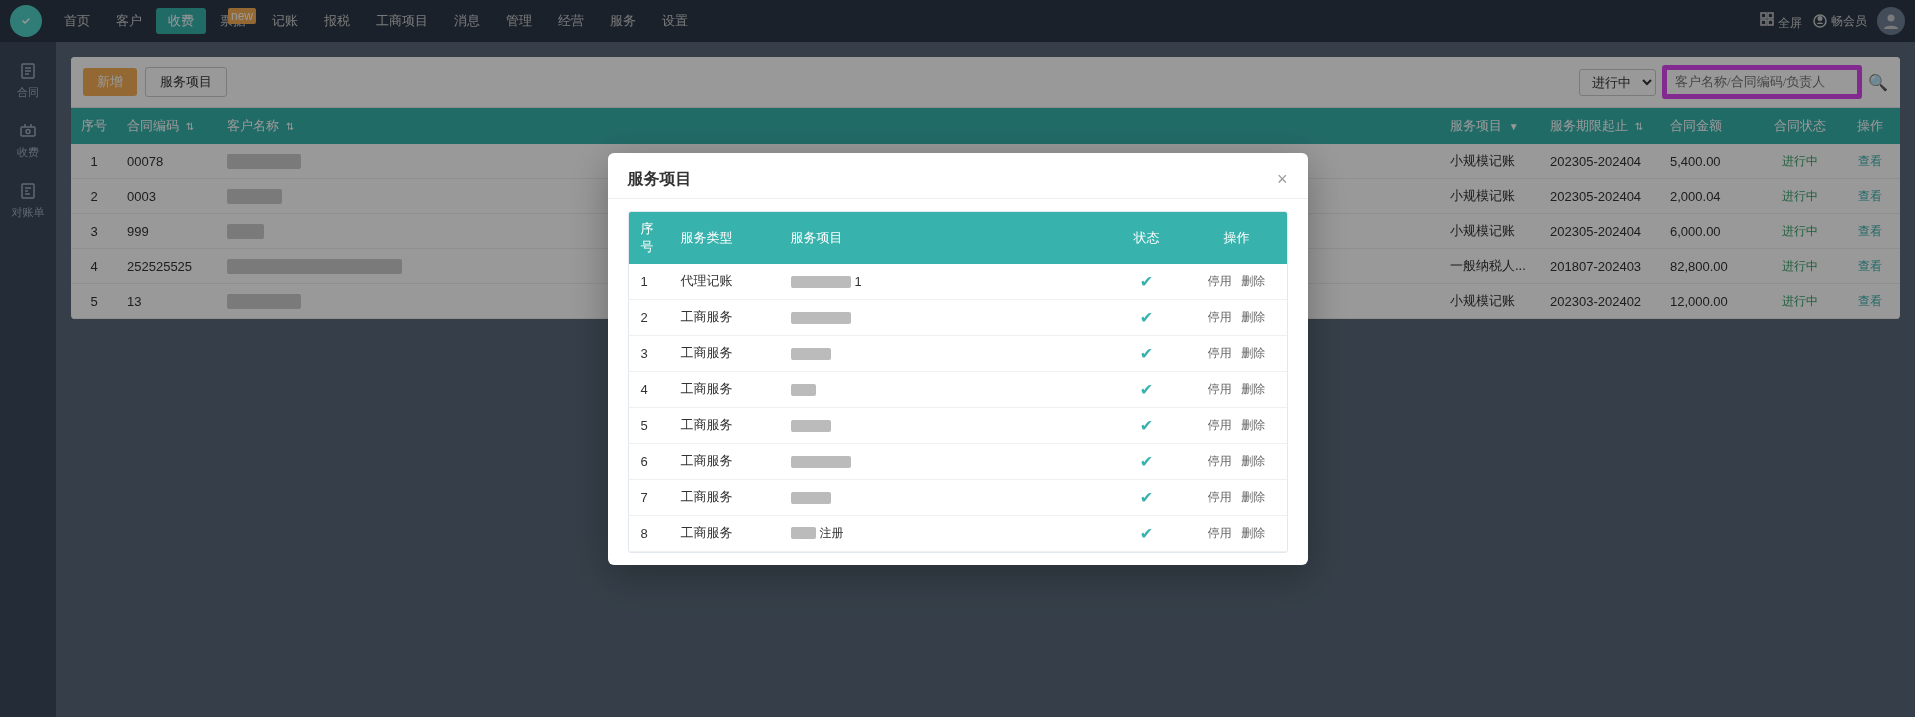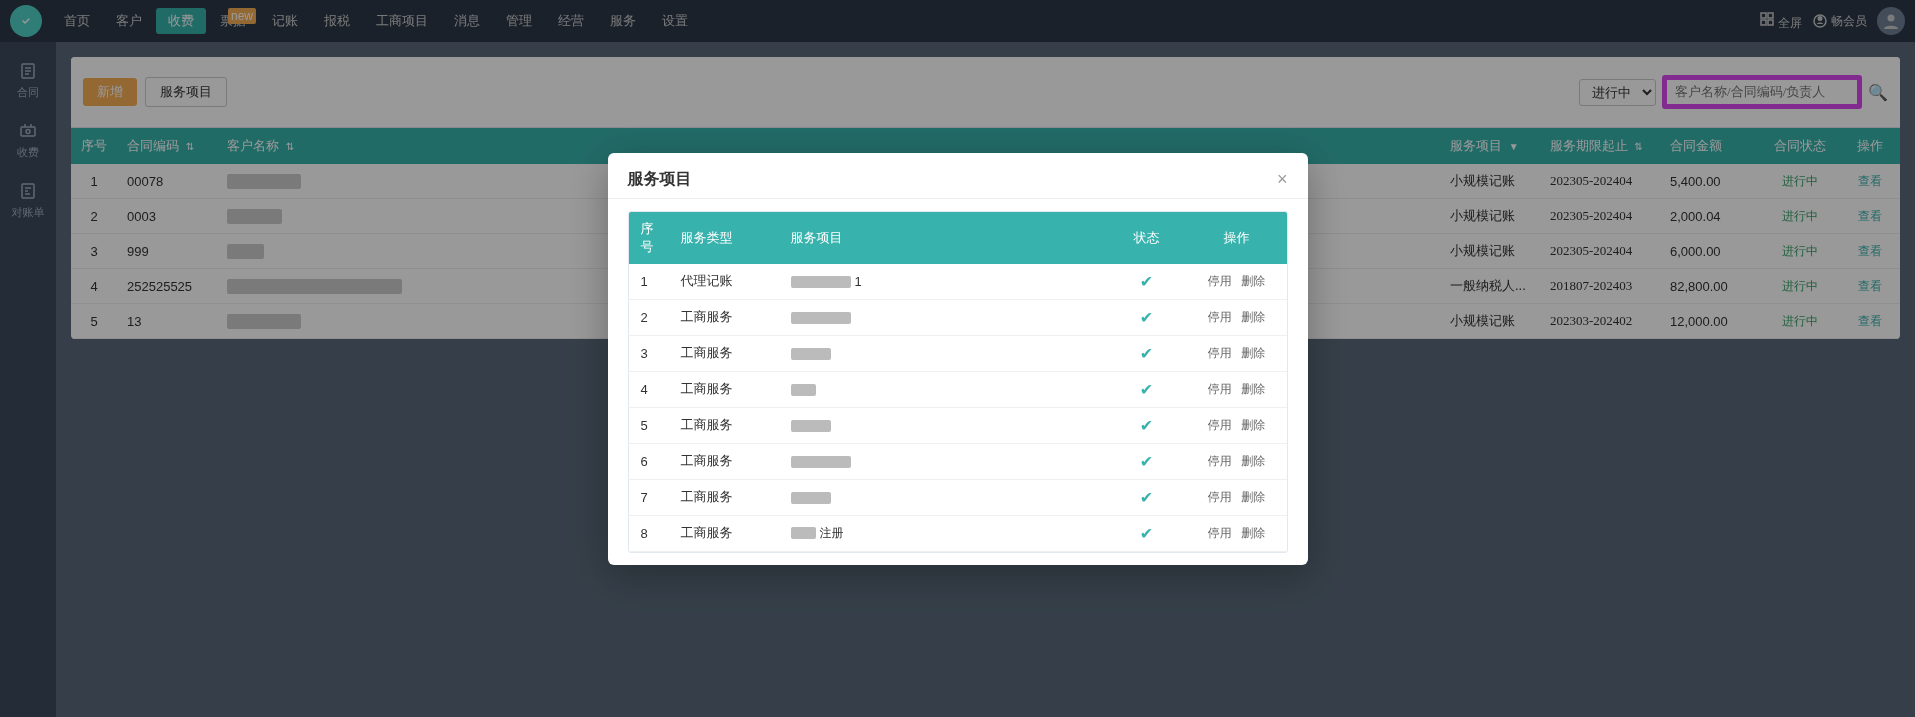--- a/index.html
+++ b/index.html
@@ -57,21 +57,21 @@
       margin-top: 42px; margin-left: 56px;
       padding: 15px; background: #5a6a7a; min-height: calc(100vh - 42px);
       position: relative;
     }
 
     
     .contract-area {
       background: #fff; border-radius: 4px; overflow: hidden;
     }
     .contract-toolbar {
-      display: flex; align-items: center; gap: 8px; padding: 18px 12px;
+      display: flex; align-items: center; gap: 8px; padding: 8px 12px;
       background: #fff; border-bottom: 1px solid #e2e8f0;
     }
     .btn-new-main {
       background: #f6ad55; color: #fff; border: none; padding: 5px 14px;
       border-radius: 3px; cursor: pointer; font-size: 13px;
     }
     .btn-service-item {
       background: #fff; color: #333; border: 1px solid #ccc; padding: 5px 14px;
       border-radius: 3px; cursor: pointer; font-size: 13px;
     }
@@ -93,21 +93,21 @@
     .data-table thead th {
       padding: 9px 10px; text-align: left; font-weight: normal; font-size: 13px;
       white-space: nowrap;
     }
     .data-table thead th .sort-icon { font-size: 10px; margin-left: 3px; }
     .data-table tbody tr { border-bottom: 1px solid #eee; }
     .data-table tbody td { padding: 8px 10px; font-size: 13px; }
     .data-table .col-seq { width: 40px; text-align: center; }
     .data-table .col-code { width: 100px; }
     .data-table .col-service { width: 100px; }
-    .data-table .col-period { width: 120px; font-family: Liberation Serif, serif; }
+    .data-table .col-period { width: 120px; }
     .data-table .col-amount { width: 100px; }
     .data-table .col-status { width: 80px; text-align: center; }
     .data-table .col-action { width: 60px; text-align: center; }
     .status-badge { color: #38a169; font-size: 12px; }
     .action-link { color: #38b2ac; cursor: pointer; font-size: 12px; }
     .blurred-text {
       display: inline-block; background: #ccc; border-radius: 2px; color: transparent;
       user-select: none; font-size: 13px;
     }
 

